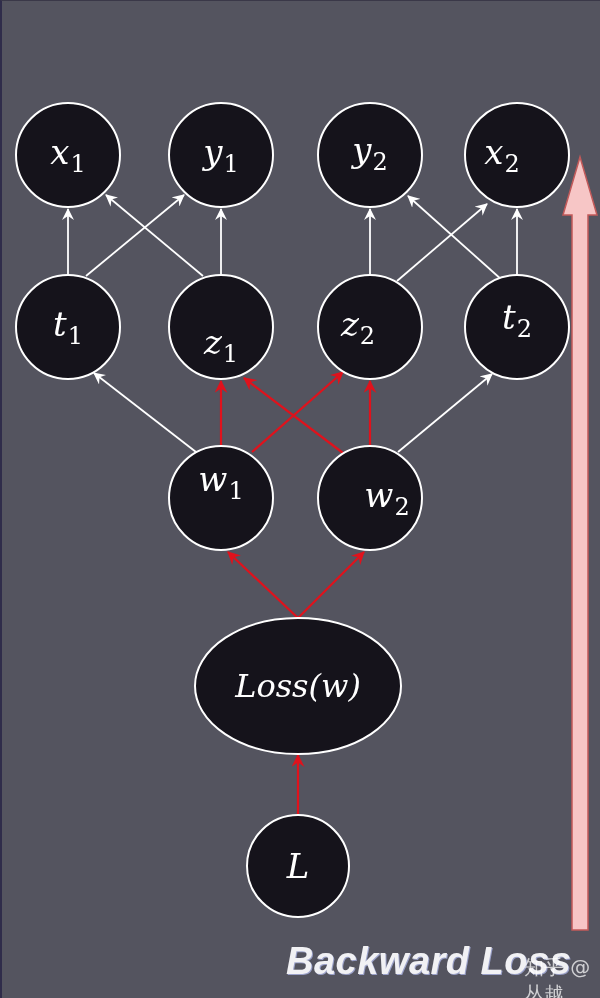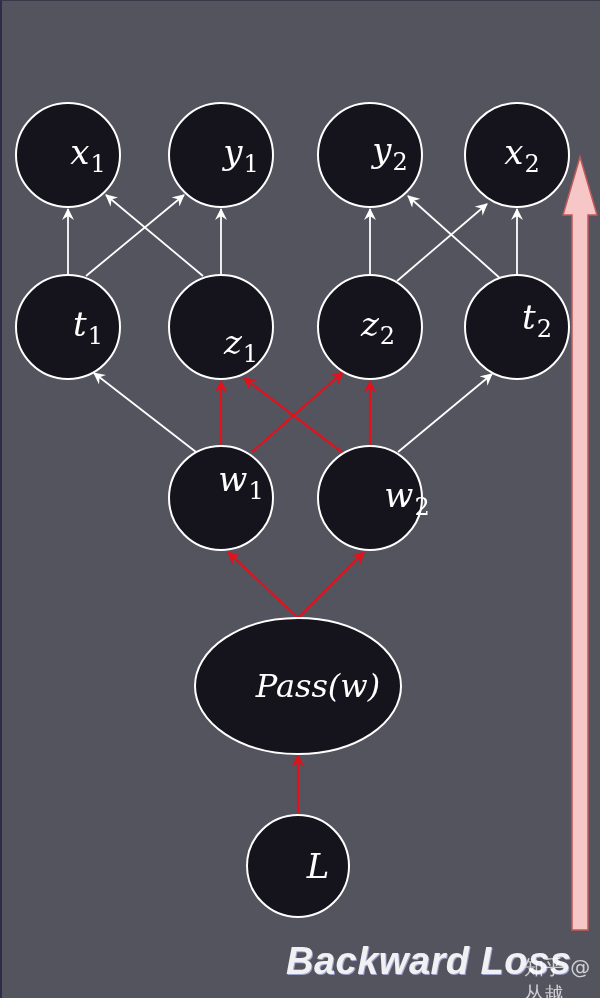--- a/index.html
+++ b/index.html
@@ -18,21 +18,20 @@
   svg.diagram { position: absolute; left: 0; top: 0; }
   .node-label {
     position: absolute;
     transform: translate(-50%, -50%);
     color: #ffffff;
     font-family: "DejaVu Serif", serif;
     font-style: italic;
     font-size: 34px;
     white-space: nowrap;
     pointer-events: none;
-    margin-left: 20px;
   }
   .node-label .sub { font-style: normal; font-size: 24px; vertical-align: -8px; margin-left: 1px; }
   .loss-label { font-size: 32px; }
   .caption {
     position: absolute; left: 286px; top: 940px;
     font-family: "Liberation Sans", sans-serif;
     font-weight: bold; font-style: italic;
     font-size: 38px; color: #f1f1f4;
     letter-spacing: 0.5px;
     text-shadow: 1px 1px 0 #9aa0c8;
@@ -107,17 +106,17 @@
 <div class="node-label" style="left:502px;top:155px"><span>x</span><span class="sub">2</span></div>
 
 <div class="node-label" style="left:68px;top:327px"><span>t</span><span class="sub">1</span></div>
 <div class="node-label" style="left:221px;top:345px"><span>z</span><span class="sub">1</span></div>
 <div class="node-label" style="left:358px;top:327px"><span>z</span><span class="sub">2</span></div>
 <div class="node-label" style="left:517px;top:320px"><span>t</span><span class="sub">2</span></div>
 
 <div class="node-label" style="left:221px;top:482px"><span>w</span><span class="sub">1</span></div>
 <div class="node-label" style="left:387px;top:498px"><span>w</span><span class="sub">2</span></div>
 
-<div class="node-label loss-label" style="left:298px;top:686px">Pass(w)</div>
+<div class="node-label loss-label" style="left:298px;top:686px">Loss(w)</div>
 <div class="node-label" style="left:298px;top:866px">L</div>
 
 <div class="caption">Backward Loss</div>
 <div class="watermark">知乎 @丛越</div>
 
 </body></html>

